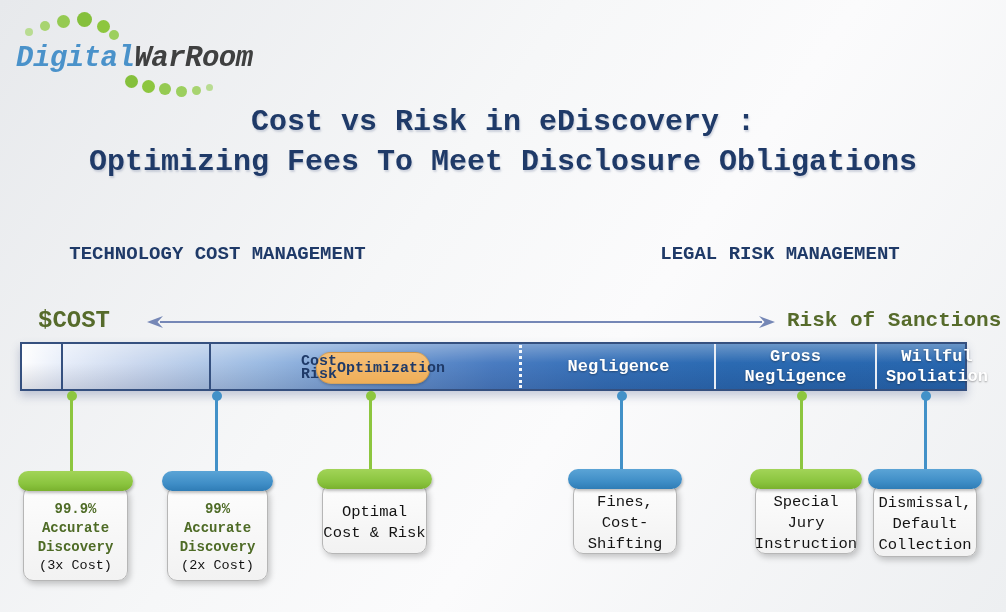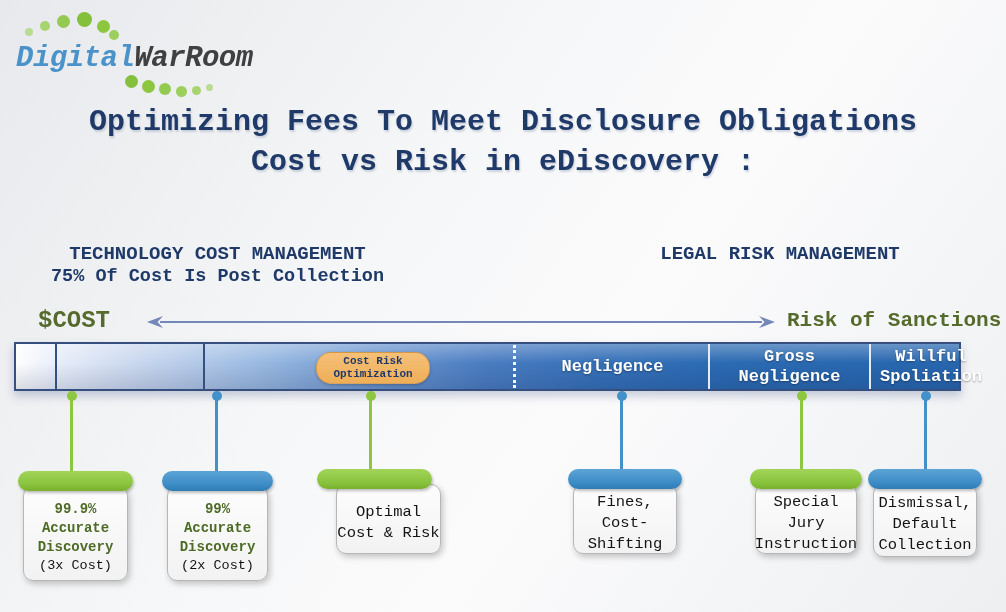--- a/index.html
+++ b/index.html
@@ -20,36 +20,36 @@
   .sec-head .h1{font-size:19px;line-height:23px;}
   .sec-head .h2{font-size:18.5px;line-height:22px;}
   .sec-left{left:20px;top:243px;width:395px;}
   .sec-right{left:590px;top:243px;width:380px;}
   
   .cost-label{position:absolute;left:38px;top:307px;font-size:24px;font-weight:bold;color:#566b2b;}
   .risk-label{position:absolute;left:787px;top:309px;font-size:21px;font-weight:bold;color:#566b2b;}
   .axis-arrow{position:absolute;left:146px;top:315px;}
   
   .bar{
-    position:absolute;left:14px;top:342px;width:947px;height:49px;box-sizing:border-box;
+    position:absolute;left:20px;top:342px;width:947px;height:49px;box-sizing:border-box;
     border:2px solid #35507f;
     background:
       linear-gradient(to bottom,rgba(255,255,255,0.30) 0%,rgba(255,255,255,0) 42%,rgba(10,20,60,0.14) 100%),
       linear-gradient(to right,#fefefe 0%,#e9effa 4%,#ccd9ef 12%,#9dbce3 25%,#6d97d0 38%,#4a7cc1 50%,#3570b8 62%,#2b6ab2 75%,#2766ae 100%);
     box-shadow:0 5px 9px rgba(60,80,130,0.28);
   }
   .bar-divider{position:absolute;top:0;width:2px;height:45px;background:#35507f;}
   .bar-dotted{position:absolute;top:1px;height:43px;width:0;border-left:3px dotted rgba(255,255,255,0.95);}
   .seg-sep{position:absolute;top:0;width:2px;height:45px;background:#e8edf5;}
   .seg-label{position:absolute;top:0;height:45px;display:flex;align-items:center;justify-content:center;text-align:center;color:#fff;font-weight:bold;font-size:17px;line-height:20px;text-shadow:0 1px 2px rgba(0,0,0,0.35);}
   .pill{
     position:absolute;left:316px;top:352px;width:112px;height:30px;border-radius:15px;
     background:linear-gradient(180deg,#f5c078,#efae58);border:1px solid rgba(120,80,20,0.25);
-    display:flex;flex-direction:column;align-items:center;justify-content:center;
-    color:#1f3a68;font-weight:bold;font-size:11px;line-height:13px;box-shadow:0 1px 3px rgba(0,0,0,0.25);
+    display:flex;flex-direction:row;align-items:center;justify-content:center;
+    color:#1f3a68;font-weight:bold;font-size:15px;line-height:13px;box-shadow:0 1px 3px rgba(0,0,0,0.25);
   }
   
   .node-dot{position:absolute;width:10px;height:10px;border-radius:50%;top:391px;}
   .node-dot.green{background:#8dc63f;}
   .node-dot.blue{background:#4291c8;}
   .connector{position:absolute;width:3px;}
   .connector.green{background:#8dc63f;}
   .connector.blue{background:#4291c8;}
   
   .tab{position:absolute;height:20px;border-radius:10px;z-index:3;box-shadow:1px 2px 3px rgba(0,0,0,0.25);}
@@ -81,27 +81,26 @@
     <span class="dot" style="left:159px;top:83px;width:12px;height:12px;background:#95ca52;"></span>
     <span class="dot" style="left:176px;top:86px;width:11px;height:11px;background:#9ccf5e;"></span>
     <span class="dot" style="left:192px;top:86px;width:9px;height:9px;background:#a8d470;"></span>
     <span class="dot" style="left:206px;top:84px;width:7px;height:7px;background:#b9dc92;"></span>
     <div class="logo-text">
       <span class="logo-digital">Digital</span><span class="logo-warroom">WarRoom</span>
     </div>
   </div>
 
   <div class="title">
+    <div>Cost vs Risk in eDiscovery :</div>
     <div>Optimizing Fees To Meet Disclosure Obligations</div>
-    <div>Cost vs Risk in eDiscovery :</div>
   </div>
 
   <div class="sec-head sec-left">
     <div class="h1">TECHNOLOGY COST MANAGEMENT</div>
-    <div class="h2">75% Of Cost Is Post Collection</div>
   </div>
   <div class="sec-head sec-right">
     <div class="h1">LEGAL RISK MANAGEMENT</div>
   </div>
 
   <div class="cost-label">$COST</div>
   <svg class="axis-arrow" width="630" height="14" viewBox="0 0 630 14">
     <line x1="14" y1="7" x2="616" y2="7" stroke="#7587b6" stroke-width="2"></line>
     <polygon points="1,7 17,1 11.5,7 17,13" fill="#7587b6"></polygon>
     <polygon points="629,7 613,1 618.5,7 613,13" fill="#7587b6"></polygon>
@@ -148,21 +147,21 @@
 
   <div class="tab blue" style="left:162px;top:471px;width:111px;"></div>
   <div class="card-body" style="left:167px;top:486px;width:101px;height:95px;">
     <div class="g-line">99%</div>
     <div class="g-line">Accurate</div>
     <div class="g-line">Discovery</div>
     <div class="note">(2x Cost)</div>
   </div>
 
   <div class="tab green" style="left:317px;top:469px;width:115px;"></div>
-  <div class="card-body" style="left:322px;top:484px;width:105px;height:70px;margin-left:14px;">
+  <div class="card-body" style="left:322px;top:484px;width:105px;height:70px;">
     <div class="k-line">Optimal</div>
     <div class="k-line">Cost &amp; Risk</div>
   </div>
 
   <div class="tab blue" style="left:568px;top:469px;width:114px;"></div>
   <div class="card-body" style="left:573px;top:484px;width:104px;height:70px;">
     <div class="k-line">Fines,</div>
     <div class="k-line">Cost-Shifting</div>
   </div>
 

